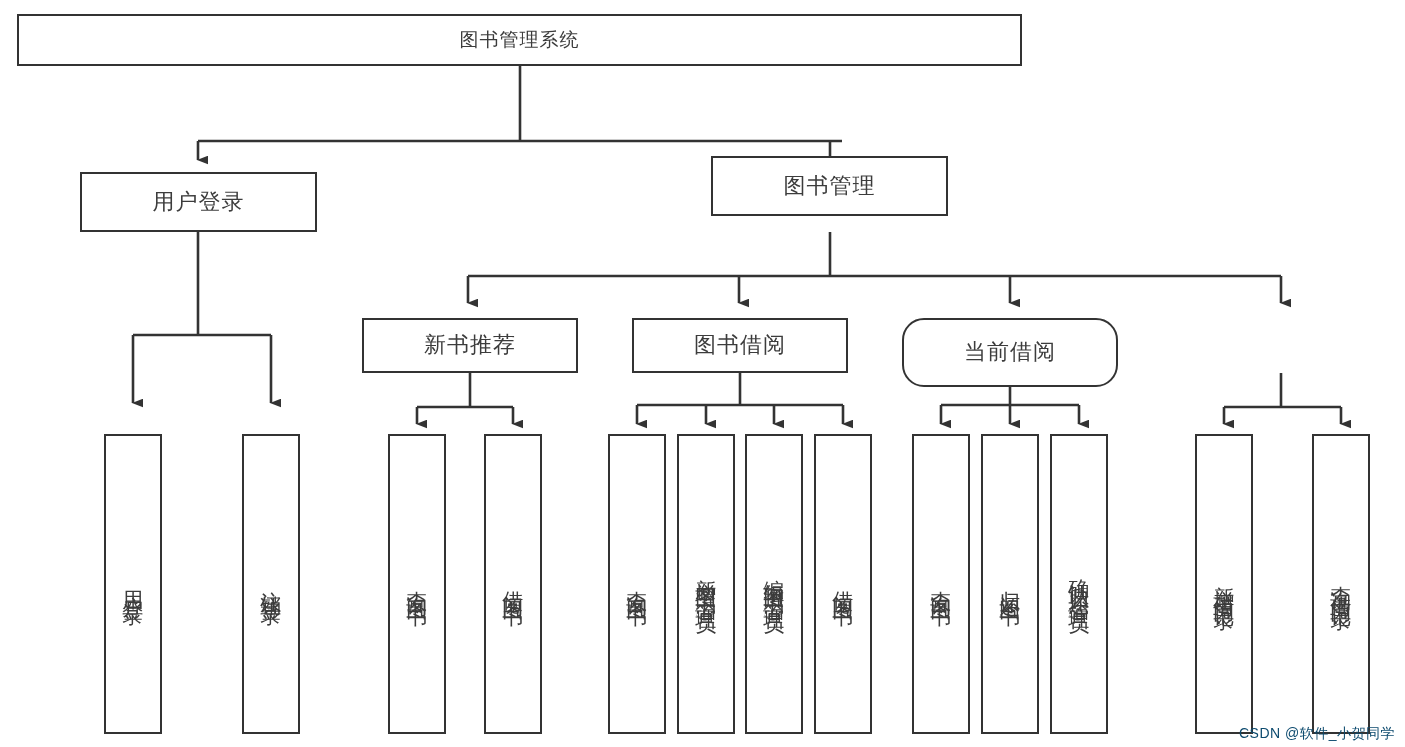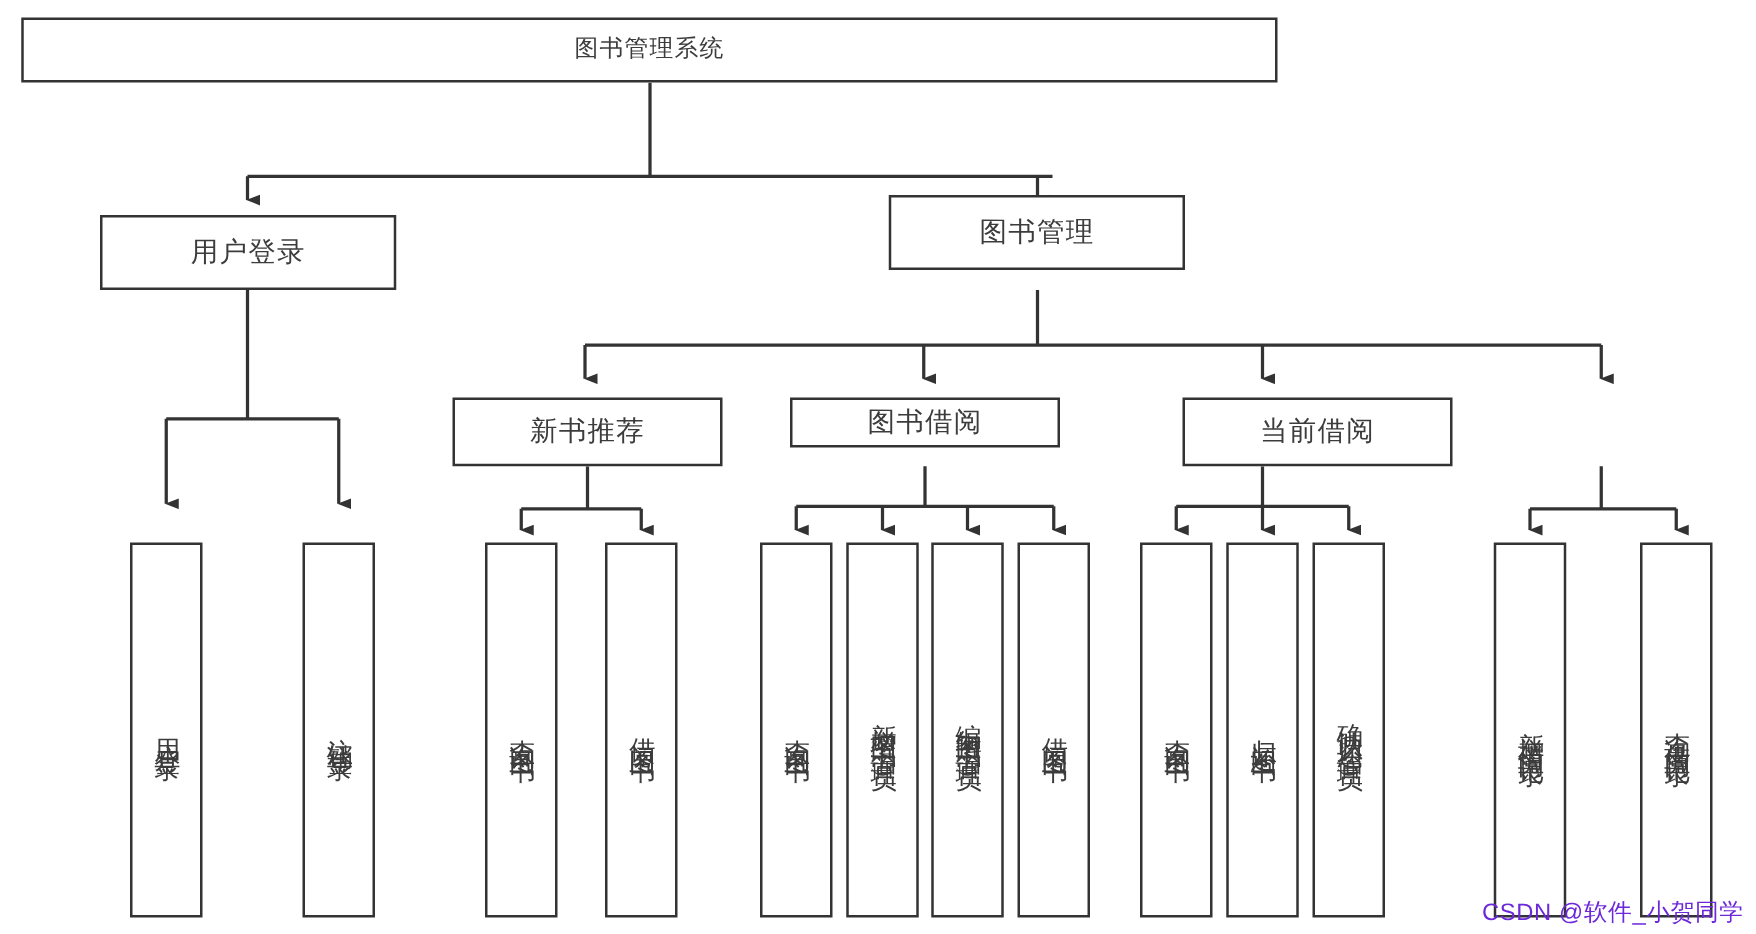--- a/index.html
+++ b/index.html
@@ -54,22 +54,22 @@
     display: block;
     white-space: pre-line;
   }
   #root-node {
     font-size: 19px;
   }
   #watermark {
     position: absolute;
     right: 10px;
     bottom: 4px;
-    font-size: 19px;
-    color: #6d28d9;
+    font-size: 14px;
+    color: #0c4a6e;
     white-space: nowrap;
     letter-spacing: 0.5px;
   }
 </style>
 </head>
 <body>
 
 <div id="canvas">
 
   <svg id="edges" viewBox="0 0 1405 747" width="1405" height="747" aria-hidden="true">
@@ -129,24 +129,24 @@
   <div class="node horiz" style="left:80px; top:172px; width:237px; height:60px;">
     <span class="node-label">用户登录</span>
   </div>
   <div class="node horiz" style="left:711px; top:156px; width:237px; height:60px;">
     <span class="node-label">图书管理</span>
   </div>
 
   <div class="node horiz" style="left:362px; top:318px; width:216px; height:55px;">
     <span class="node-label">新书推荐</span>
   </div>
-  <div class="node horiz" style="left:632px; top:318px; width:216px; height:40px;">
+  <div class="node horiz" style="left:632px; top:318px; width:216px; height:55px;">
     <span class="node-label">图书借阅</span>
   </div>
-  <div class="node horiz" style="left:946px; top:318px; width:216px; height:55px;">
+  <div class="node horiz" style="left:902px; top:318px; width:216px; height:69px;border-radius:22px;">
     <span class="node-label">当前借阅</span>
   </div>
 
   <div class="node vert" style="left:104px; top:434px; width:58px; height:300px;">
     <span class="node-label">用户登录</span>
   </div>
   <div class="node vert" style="left:242px; top:434px; width:58px; height:300px;">
     <span class="node-label">注销登录</span>
   </div>
 

